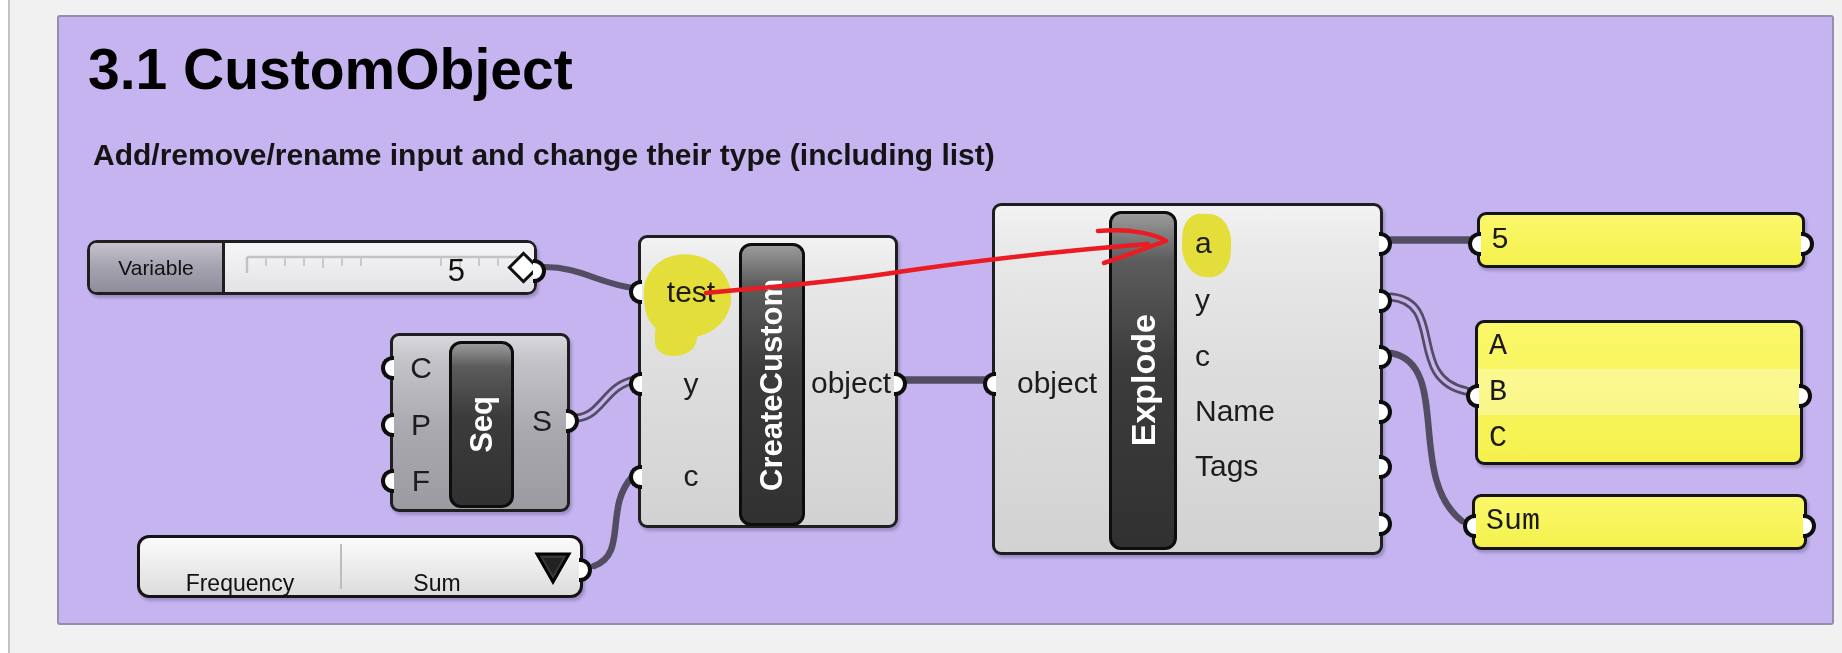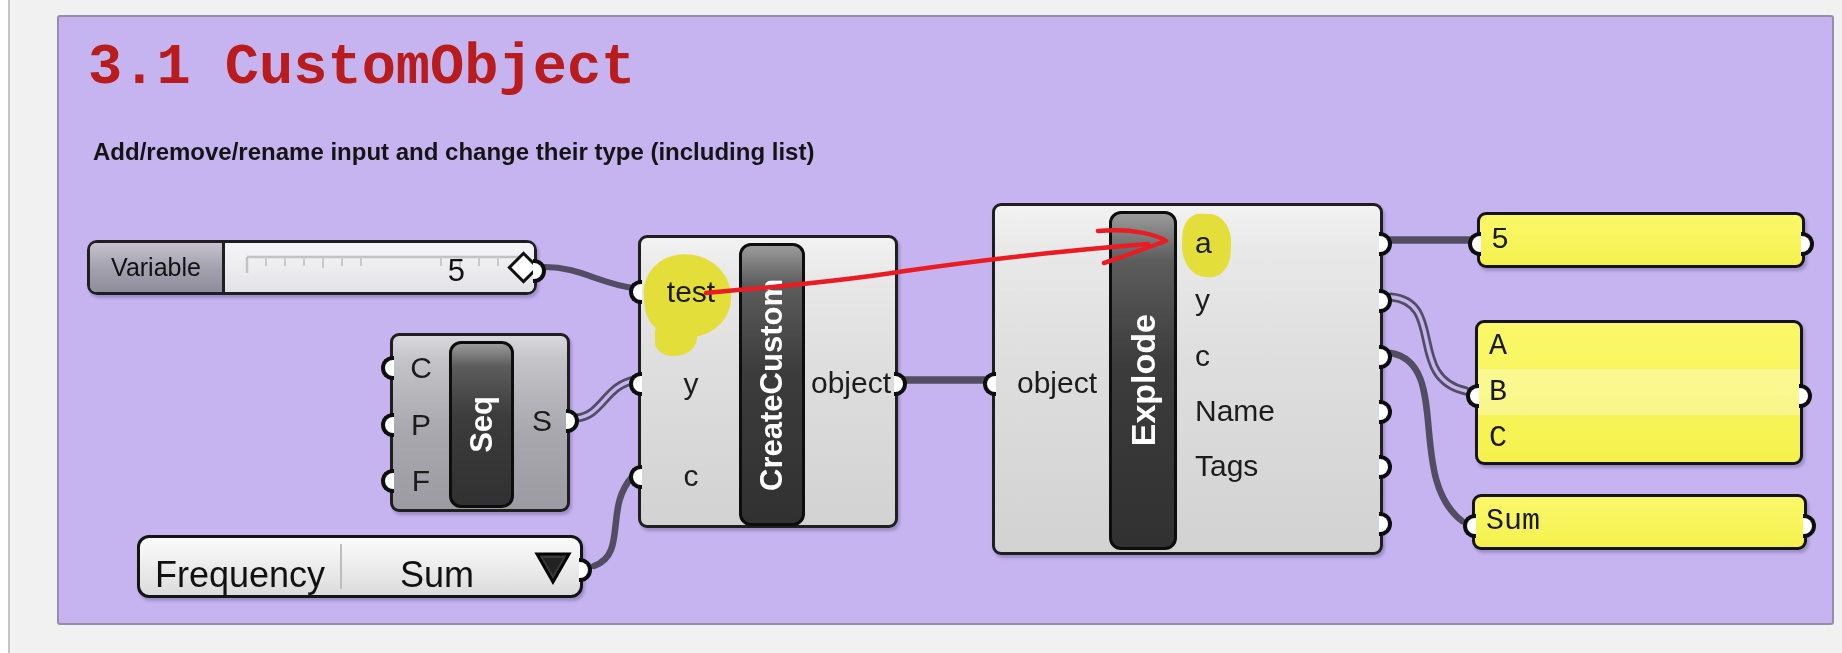--- a/index.html
+++ b/index.html
@@ -4,22 +4,22 @@
 <style>
   html,body{margin:0;padding:0;background:#f1f1f1;}
   #stage{position:relative;width:1842px;height:653px;background:#f1f1f1;overflow:hidden;
          font-family:"Liberation Sans",sans-serif;}
   
   .edge-white{position:absolute;left:0;top:0;width:8px;height:653px;background:#ffffff;}
   .edge-line{position:absolute;left:8px;top:0;width:2px;height:653px;background:#c4c4c4;}
   
   .group{position:absolute;left:57px;top:15px;width:1777px;height:610px;
          background:#c6b4f1;border:2px solid #958dae;border-radius:3px;box-sizing:border-box;}
-  .group-title{position:absolute;left:88px;top:36px;font-size:57px;font-weight:bold;color:#b91c1c;letter-spacing:0px;font-family:Liberation Mono, monospace;}
-  .group-subtitle{position:absolute;left:93px;top:138px;font-size:24px;font-weight:bold;color:#141414;}
+  .group-title{position:absolute;left:88px;top:36px;font-size:57px;font-weight:bold;color:#000000;letter-spacing:0px;}
+  .group-subtitle{position:absolute;left:93px;top:138px;font-size:30px;font-weight:bold;color:#141414;}
   
   svg.wires{position:absolute;left:0;top:0;z-index:1;pointer-events:none;}
   svg.anno{position:absolute;left:0;top:0;z-index:50;pointer-events:none;}
   
   .comp{position:absolute;box-sizing:border-box;border:3px solid #1f1f1f;border-radius:9px;
         background:linear-gradient(180deg,#f2f2f2 0%,#e9e9e9 12%,#dedede 45%,#d2d2d2 100%);
         box-shadow:2px 3px 3px rgba(40,30,70,0.25);z-index:2;}
   .comp.dim{background:linear-gradient(180deg,#d9d9dd 0%,#c3c3c8 14%,#a8a8ae 55%,#9b9ba1 100%);}
   .capsule{position:absolute;box-sizing:border-box;border:3px solid #0d0d0d;border-radius:12px;
            background:linear-gradient(180deg,#9a9a9a 0%,#5c5c5c 14%,#3c3c3c 45%,#313131 100%);
@@ -30,40 +30,40 @@
   
   .conn-l,.conn-r{position:absolute;box-sizing:border-box;width:13px;height:24px;background:#ffffff;
                   border:4px solid #0d0d0d;z-index:4;}
   .conn-l{left:-12px;border-right:none;border-radius:13px 0 0 13px;}
   .conn-r{right:-12px;border-left:none;border-radius:0 13px 13px 0;}
   
   .slider-name{position:absolute;left:0;top:0;width:135px;height:100%;box-sizing:border-box;
                background:linear-gradient(180deg,#c5c2cd 0%,#a5a2b0 50%,#8f8c9b 100%);
                border-right:3px solid #1f1f1f;border-radius:6px 0 0 6px;
                display:flex;align-items:center;justify-content:center;}
-  .slider-name span{font-size:25px;color:#111;}
+  .slider-name span{font-size:21px;color:#111;}
   .slider-track{position:absolute;left:135px;top:0;right:0;height:100%;border-radius:0 6px 6px 0;
                 background:linear-gradient(180deg,#f5f4f7 0%,#ecebee 55%,#e2e1e6 100%);}
   .slider-value{position:absolute;left:196px;top:10px;width:44px;text-align:right;font-size:31px;color:#111;}
   .grip{position:absolute;left:287px;top:13px;width:17px;height:17px;background:#fff;
         border:3px solid #111;transform:rotate(45deg);z-index:3;}
   
   .panel{position:absolute;box-sizing:border-box;border:3px solid #141414;border-radius:9px;
          background:linear-gradient(180deg,#faf869 0%,#f7f45a 60%,#f4f14e 100%);
          box-shadow:2px 3px 3px rgba(40,30,70,0.25);z-index:2;
          font-family:"Liberation Mono","DejaVu Sans Mono",monospace;color:#1a1a1a;}
   .panel .row{padding-left:11px;font-size:30px;line-height:46px;white-space:pre;}
   .panel .row.alt{background:rgba(255,255,255,0.30);}
   
   .vlist{position:absolute;box-sizing:border-box;border:3px solid #141414;border-radius:12px;
          background:linear-gradient(180deg,#fbfbfb 0%,#ececec 50%,#dcdcdc 100%);
          box-shadow:2px 3px 3px rgba(40,30,70,0.25);z-index:2;}
   .vlist .divider{position:absolute;left:200px;top:6px;bottom:6px;width:2px;background:#bdbdbd;}
-  .vlist .cell{position:absolute;top:8px;height:100%;display:flex;align-items:center;justify-content:center;
-               font-size:36px;color:#111;}
+  .vlist .cell{position:absolute;top:17px;height:100%;display:flex;align-items:center;justify-content:center;
+               font-size:23px;color:#111;}
   
   .hl{position:absolute;background:#e3de39;z-index:2;}
 </style>
 </head>
 <body>
 
 <div id="stage">
 
   <div class="edge-white"></div>
   <div class="edge-line"></div>

